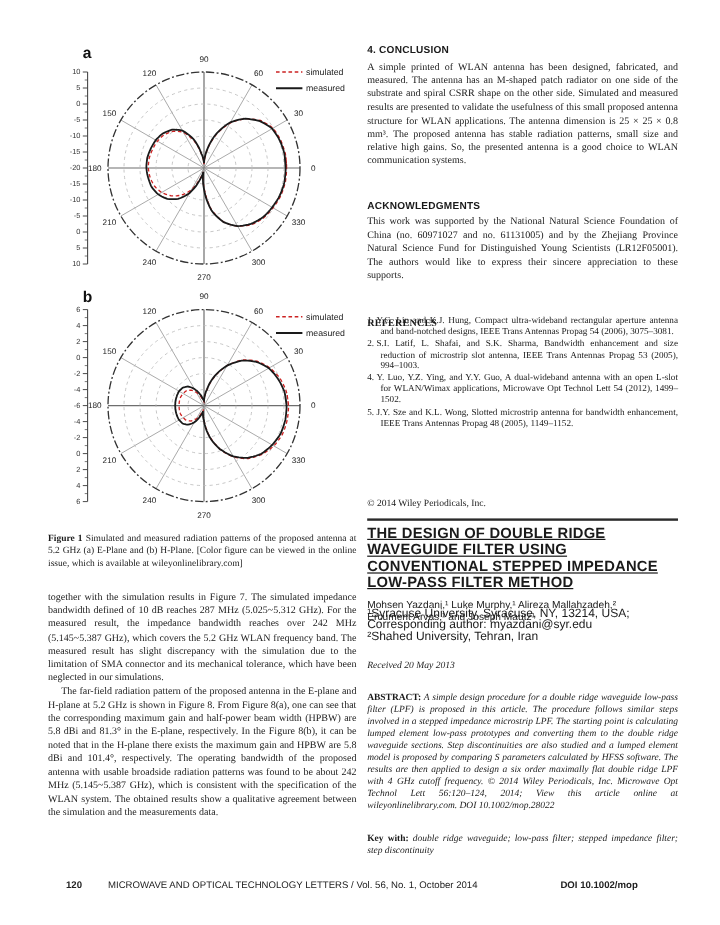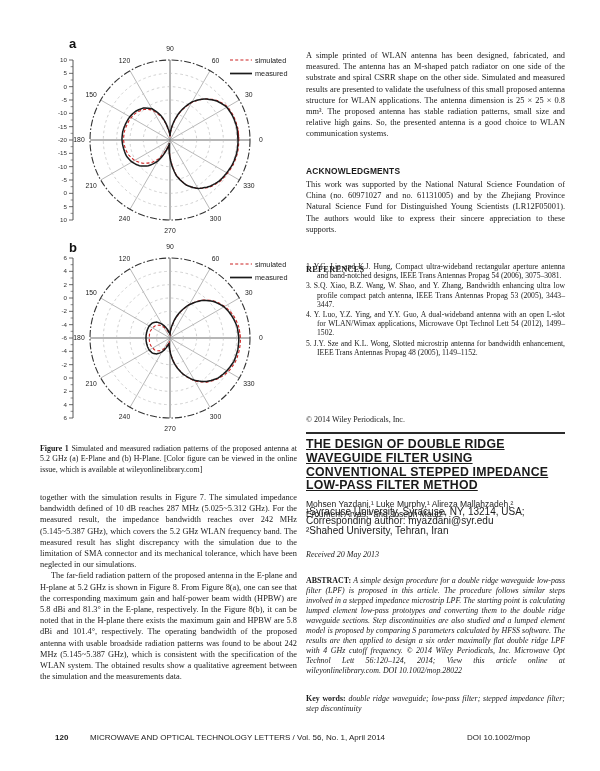--- a/index.html
+++ b/index.html
@@ -41,21 +41,21 @@
   #received{top:550px;font-style:italic;font-size:8px;}
   #abstract{top:568px;font-size:7.9px;line-height:10px;text-align:justify;font-style:italic;}
   #abstract .lbl{font-style:normal;font-weight:bold;}
   #keywords{top:686px;font-size:7.9px;line-height:10px;font-style:italic;text-align:justify;}
   #keywords .lbl{font-style:normal;font-weight:bold;}
   
   .footer{position:absolute;top:733px;left:0;width:600px;
     font-family:"Liberation Sans",sans-serif;font-size:8px;color:#222;}
   .footer .pnum{position:absolute;left:55px;font-weight:bold;}
   .footer .jline{position:absolute;left:90px;}
-  .footer .doi{position:absolute;left:467px;}
+  .footer .doi{position:absolute;left:467px;font-weight:bold;}
 </style>
 </head>
 <body>
 
 <div class="page">
 
   <div class="chart-box" id="chart-a"><svg width="262" height="206" viewBox="0 0 262 206">
         <text x="31" y="20" font-size="13" font-weight="bold" font-family="'Liberation Sans',sans-serif" fill="#111">a</text>
         <line x1="35" y1="32" x2="35" y2="192" stroke="#444" stroke-width="0.9"></line>
         <line x1="31" y1="32" x2="35" y2="32" stroke="#444" stroke-width="0.8"></line>
@@ -212,29 +212,30 @@
         <text x="217" y="48.1" font-size="7.3" font-family="'Liberation Sans',sans-serif" fill="#222">measured</text>
       </svg></div>
 
   <p class="caption"><b>Figure 1</b><span>  Simulated and measured radiation patterns of the proposed antenna at 5.2 GHz (a) E-Plane and (b) H-Plane. [Color figure can be viewed in the online issue, which is available at wileyonlinelibrary.com]</span></p>
 
   <div class="body-left">
     <p>together with the simulation results in Figure 7. The simulated impedance bandwidth defined of 10 dB reaches 287 MHz (5.025~5.312 GHz). For the measured result, the impedance bandwidth reaches over 242 MHz (5.145~5.387 GHz), which covers the 5.2 GHz WLAN frequency band. The measured result has slight discrepancy with the simulation due to the limitation of SMA connector and its mechanical tolerance, which have been neglected in our simulations.</p>
     <p class="indent">The far-field radiation pattern of the proposed antenna in the E-plane and H-plane at 5.2 GHz is shown in Figure 8. From Figure 8(a), one can see that the corresponding maximum gain and half-power beam width (HPBW) are 5.8 dBi and 81.3° in the E-plane, respectively. In the Figure 8(b), it can be noted that in the H-plane there exists the maximum gain and HPBW are 5.8 dBi and 101.4°, respectively. The operating bandwidth of the proposed antenna with usable broadside radiation patterns was found to be about 242 MHz (5.145~5.387 GHz), which is consistent with the specification of the WLAN system. The obtained results show a qualitative agreement between the simulation and the measurements data.</p>
   </div>
 
+  <div class="rc head" id="conclusion-head">4. CONCLUSION</div>
   <div class="rc" id="conclusion-text">A simple printed of WLAN antenna has been designed, fabricated, and measured. The antenna has an M-shaped patch radiator on one side of the substrate and spiral CSRR shape on the other side. Simulated and measured results are presented to validate the usefulness of this small proposed antenna structure for WLAN applications. The antenna dimension is 25 × 25 × 0.8 mm³. The proposed antenna has stable radiation patterns, small size and relative high gains. So, the presented antenna is a good choice to WLAN communication systems.</div>
 
   <div class="rc head" id="ack-head">ACKNOWLEDGMENTS</div>
   <div class="rc" id="ack-text">This work was supported by the National Natural Science Foundation of China (no. 60971027 and no. 61131005) and by the Zhejiang Province Natural Science Fund for Distinguished Young Scientists (LR12F05001). The authors would like to express their sincere appreciation to these supports.</div>
 
   <div class="rc head" id="ref-head">REFERENCES</div>
   <div class="rc" id="ref-list">
     <p class="ref"><span class="refnum">1.</span><span>Y.C. Lin and K.J. Hung, Compact ultra-wideband rectangular aperture antenna and band-notched designs, IEEE Trans Antennas Propag 54 (2006), 3075–3081.</span></p>
-    <p class="ref"><span class="refnum">3.</span><span>S.Q. Xiao, B.Z. Wang, W. Shao, and Y. Zhang, Bandwidth enhancing ultra low profile compact patch antenna, IEEE Trans Antennas Propag 53 (2005), 3443–3447.</span></p>
+    <p class="ref"><span class="refnum">2.</span><span>S.I. Latif, L. Shafai, and S.K. Sharma, Bandwidth enhancement and size reduction of microstrip slot antenna, IEEE Trans Antennas Propag 53 (2005), 994–1003.</span></p>
     <p class="ref"><span class="refnum">4.</span><span>Y. Luo, Y.Z. Ying, and Y.Y. Guo, A dual-wideband antenna with an open L-slot for WLAN/Wimax applications, Microwave Opt Technol Lett 54 (2012), 1499–1502.</span></p>
     <p class="ref"><span class="refnum">5.</span><span>J.Y. Sze and K.L. Wong, Slotted microstrip antenna for bandwidth enhancement, IEEE Trans Antennas Propag 48 (2005), 1149–1152.</span></p>
   </div>
 
   <div class="rc" id="copyright">© 2014 Wiley Periodicals, Inc.</div>
 
   <div class="rc" id="title-rule"></div>
 
   <div class="rc" id="article-title">THE DESIGN OF DOUBLE RIDGE WAVEGUIDE FILTER USING CONVENTIONAL STEPPED IMPEDANCE LOW-PASS FILTER METHOD</div>
 
@@ -245,21 +246,21 @@
 
   <div class="rc" id="affils">
     <div>¹Syracuse University, Syracuse, NY, 13214, USA; Corresponding author: myazdani@syr.edu</div>
     <div>²Shahed University, Tehran, Iran</div>
   </div>
 
   <div class="rc" id="received">Received 20 May 2013</div>
 
   <p class="rc" id="abstract"><span class="lbl">ABSTRACT:</span><span> A simple design procedure for a double ridge waveguide low-pass filter (LPF) is proposed in this article. The procedure follows similar steps involved in a stepped impedance microstrip LPF. The starting point is calculating lumped element low-pass prototypes and converting them to the double ridge waveguide sections. Step discontinuities are also studied and a lumped element model is proposed by comparing S parameters calculated by HFSS software. The results are then applied to design a six order maximally flat double ridge LPF with 4 GHz cutoff frequency. © 2014 Wiley Periodicals, Inc. Microwave Opt Technol Lett 56:120–124, 2014; View this article online at wileyonlinelibrary.com. DOI 10.1002/mop.28022</span></p>
 
-  <p class="rc" id="keywords"><span class="lbl">Key words:</span><span> double ridge waveguide; low-pass filter; stepped impedance filter; step discontinuity</span></p>
+  <p class="rc" id="keywords"><span class="lbl">Key with:</span><span> double ridge waveguide; low-pass filter; stepped impedance filter; step discontinuity</span></p>
 
   <div class="footer">
     <span class="pnum">120</span>
-    <span class="jline">MICROWAVE AND OPTICAL TECHNOLOGY LETTERS / Vol. 56, No. 1, April 2014</span>
+    <span class="jline">MICROWAVE AND OPTICAL TECHNOLOGY LETTERS / Vol. 56, No. 1, October 2014</span>
     <span class="doi">DOI 10.1002/mop</span>
   </div>
 
 </div>
 
 </body></html>

